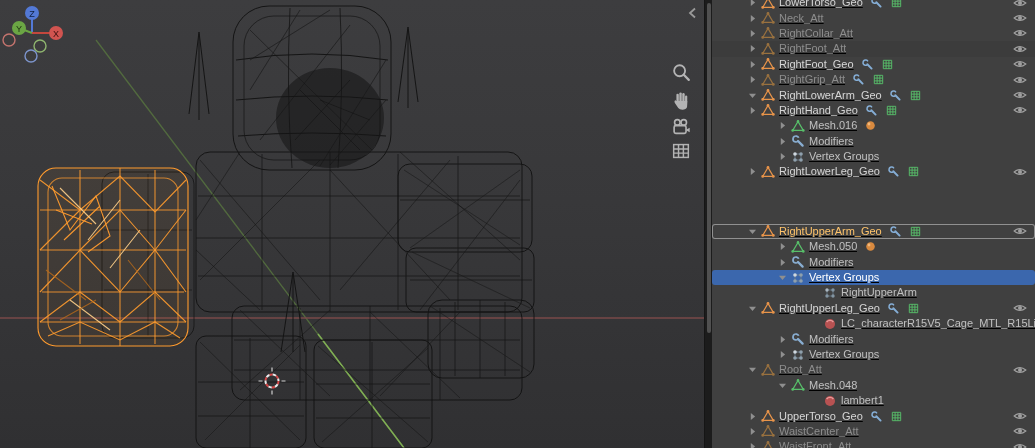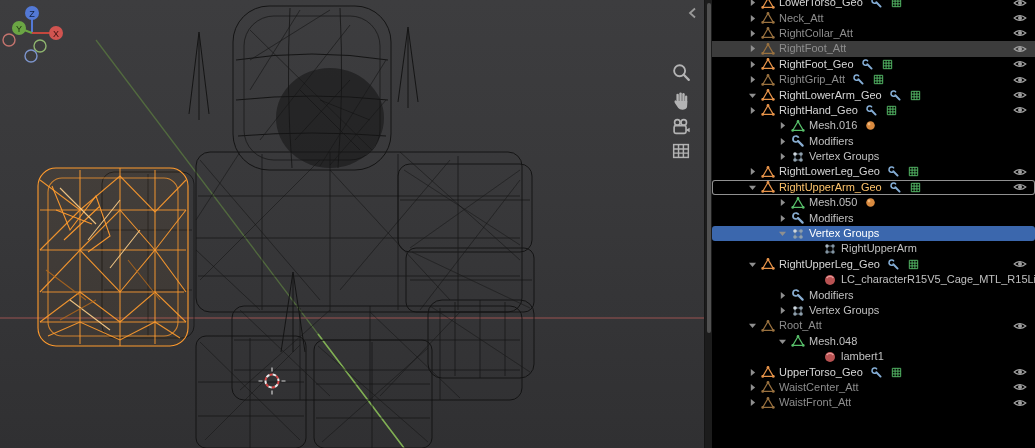--- a/index.html
+++ b/index.html
@@ -11,36 +11,36 @@
   .viewport svg{position:absolute;left:0;top:0;}
   .gizmo{position:absolute;left:628px;top:0;width:70px;height:66px;}
   .vtool{position:absolute;left:670px;width:26px;height:26px;display:flex;align-items:center;justify-content:center;opacity:.85;}
   .chev{position:absolute;left:686px;top:6px;width:14px;height:14px;}
 
   
   .vscroll{position:absolute;left:704px;top:0;width:8px;height:448px;background:#1c1c1c;border-left:1px solid #151515;}
   .vscroll .thumb{position:absolute;left:2px;top:3px;width:4px;height:330px;background:#505050;border-radius:2px;}
 
   
-  .outliner{position:absolute;left:712px;top:0;right:0;bottom:0;background:#000000;overflow:hidden;}
+  .outliner{position:absolute;left:712px;top:0;right:0;bottom:0;background:#404040;overflow:hidden;text-decoration:underline;}
   .rows{margin-top:-5px;}
   .orow{display:flex;align-items:center;height:15.4px;font-size:11px;line-height:15px;color:#bfbfbf;overflow:hidden;}
   .d0{padding-left:34px}.d1{padding-left:64px}.d2{padding-left:96px}
   .cell{display:inline-flex;align-items:center;justify-content:center;flex:0 0 auto;}
   .arr{width:13px;height:13px;flex:0 0 13px;}
   .ticn{width:14px;height:14px;flex:0 0 14px;margin-left:2px;}
   .lbl{margin-left:4px;white-space:nowrap;overflow:hidden;}
   .badge{width:13px;height:13px;margin-left:7px;}
   .sp{flex:1 1 auto;min-width:0;}
   .eye{width:14px;height:14px;margin-right:8px;flex:0 0 14px;}
   .k-geo .lbl{color:#d6d6d6}
   .k-att .lbl{color:#8d8d8d}
   .k-mesh .lbl,.k-modifiers .lbl,.k-vgroups .lbl,.k-material .lbl,.k-vgroup .lbl{color:#c0c0c0}
   .orow.hover{background:#3c3c3c;}
-  .orow.active{box-shadow:inset 0 0 0 1px #909090;border-radius:3px;}
+  .orow.active{box-shadow:inset 0 0 0 1px #909090;border-radius:3px;margin-top:44px;}
   .orow.active .lbl{color:#ffc46b;}
   .orow.selected{background:#3b67ad;border-radius:3px;}
   .orow.selected .lbl{color:#ffffff;}
 </style>
 </head>
 <body>
 
 <div class="stage">
 
   <div class="viewport">

